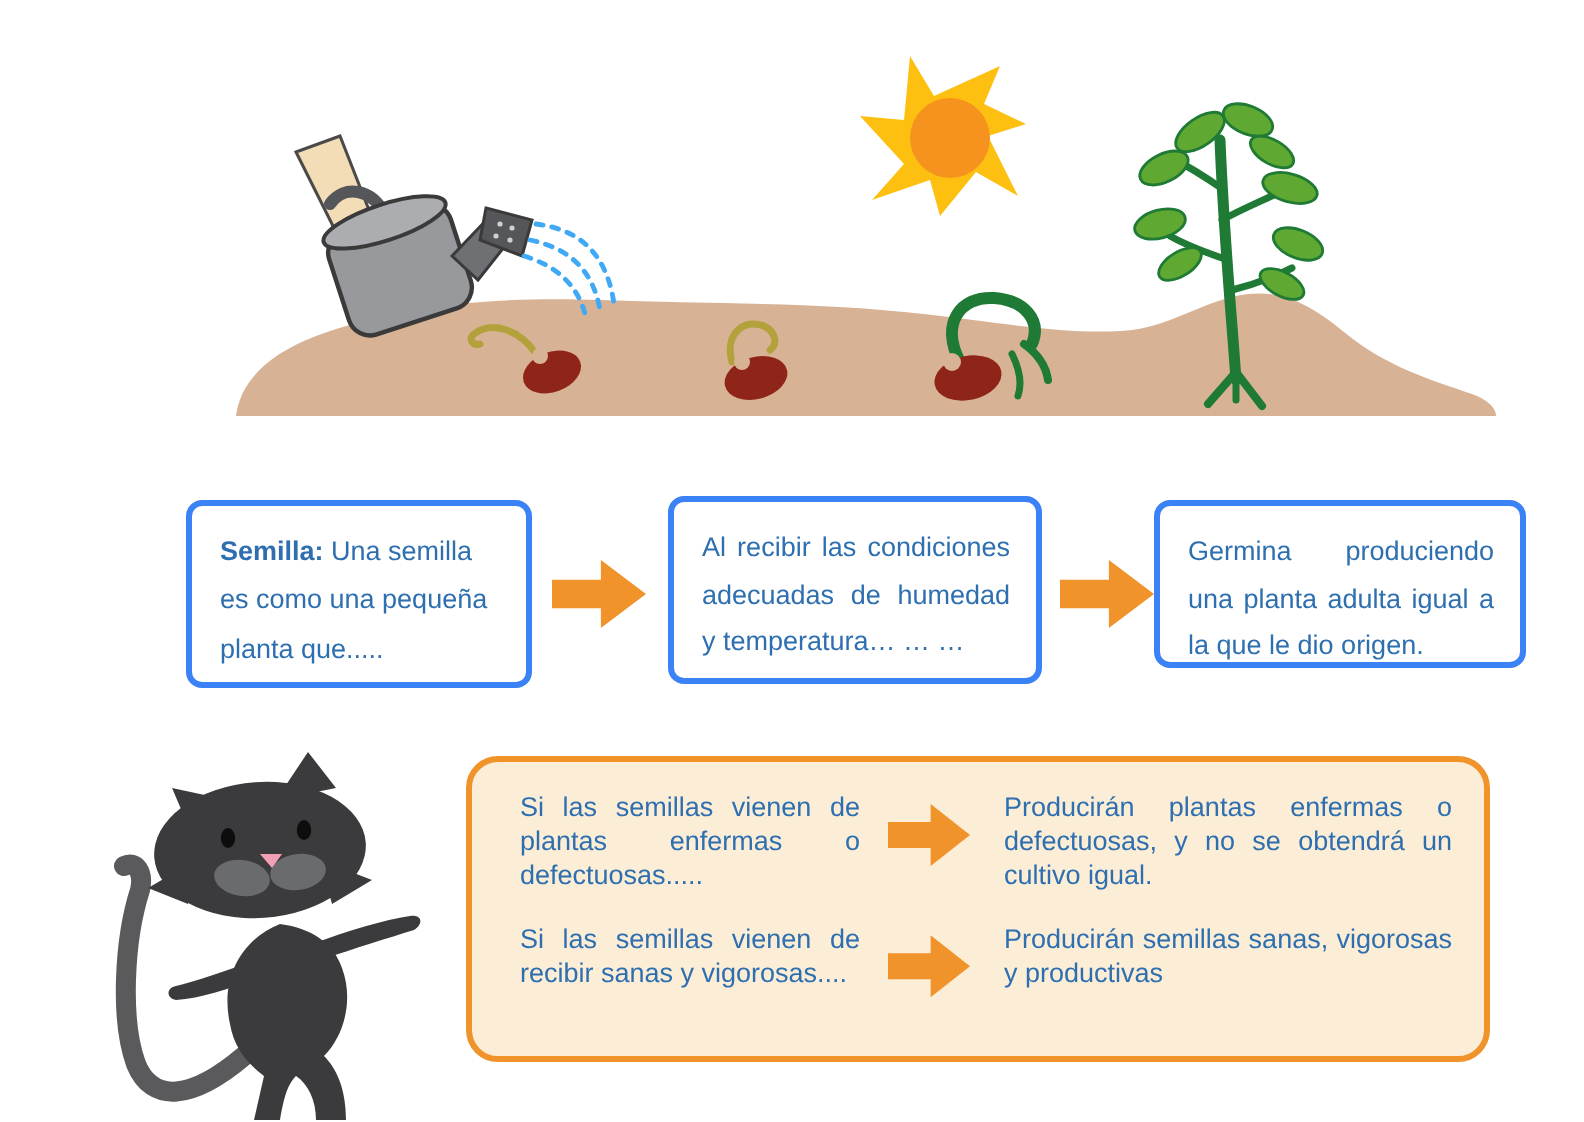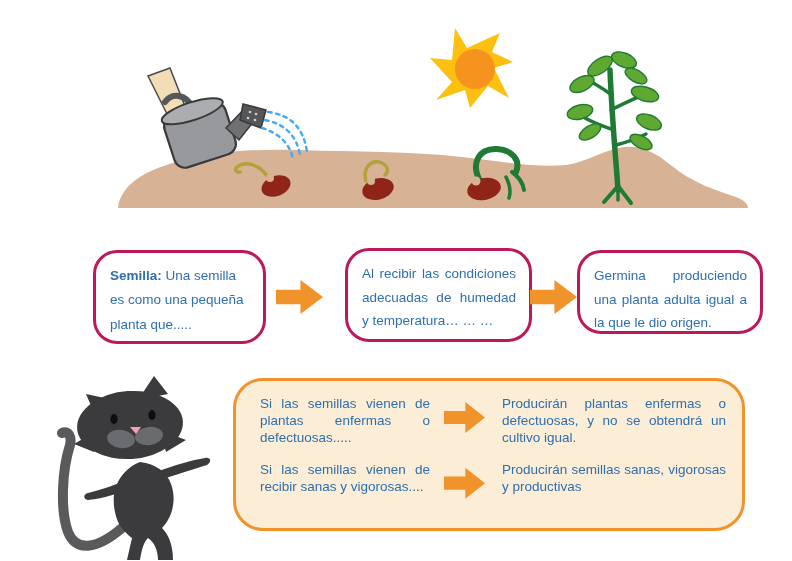--- a/index.html
+++ b/index.html
@@ -25,49 +25,49 @@
   }
   .scene {
     position: absolute;
     left: 0; top: 0;
     z-index: 1;
   }
   
   .flow-box {
     position: absolute;
     background: #ffffff;
-    border: 3px solid #be185d;
-    border-radius: 24px;
+    border: 3px solid #3b82f6;
+    border-radius: 8px;
     color: #2E6FB0;
     font-size: 13.5px;
     line-height: 1.8;
     padding: 11px 13px 8px 14px;
     z-index: 2;
   }
   .flow-box strong { font-weight: bold; }
   #flow-box-1 { left: 93px;  top: 250px; width: 173px; height: 94px; }
-  #flow-box-2 { left: 345px; top: 248px; width: 187px; height: 94px; text-align: justify; line-height: 1.75; }
+  #flow-box-2 { left: 334px; top: 248px; width: 187px; height: 94px; text-align: justify; line-height: 1.75; }
   #flow-box-3 { left: 577px; top: 250px; width: 186px; height: 84px; text-align: justify; line-height: 1.75; }
   .block-arrow {
     position: absolute;
     width: 47px; height: 34px;
     background: #F0932B;
     clip-path: polygon(0% 29%, 52% 29%, 52% 0%, 100% 50%, 52% 100%, 52% 71%, 0% 71%);
     z-index: 2;
   }
   #flow-arrow-1 { left: 276px; top: 280px; }
   #flow-arrow-2 { left: 530px; top: 280px; }
   
   .consequence-panel {
     position: absolute;
     left: 233px; top: 378px;
     width: 512px; height: 153px;
     background: #FCEDD6;
     border: 3px solid #F0932B;
-    border-radius: 30px;
+    border-radius: 16px;
     padding: 15px 16px 10px 24px;
     display: flex;
     flex-direction: column;
     gap: 15px;
     z-index: 2;
   }
   .consequence-row {
     display: grid;
     grid-template-columns: 170px 72px 1fr;
     align-items: flex-start;

